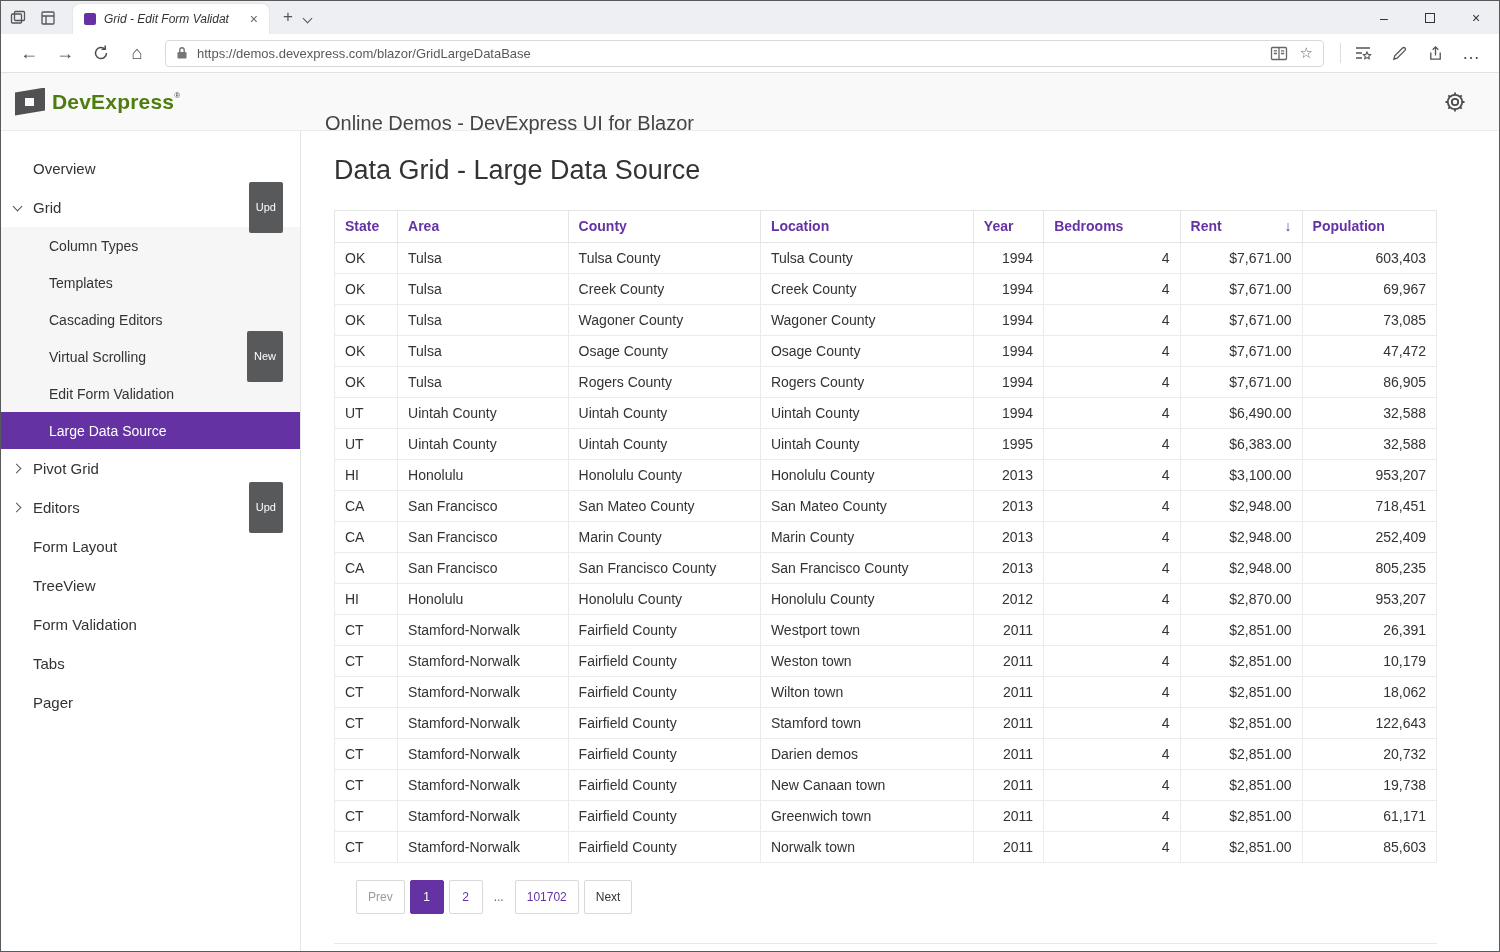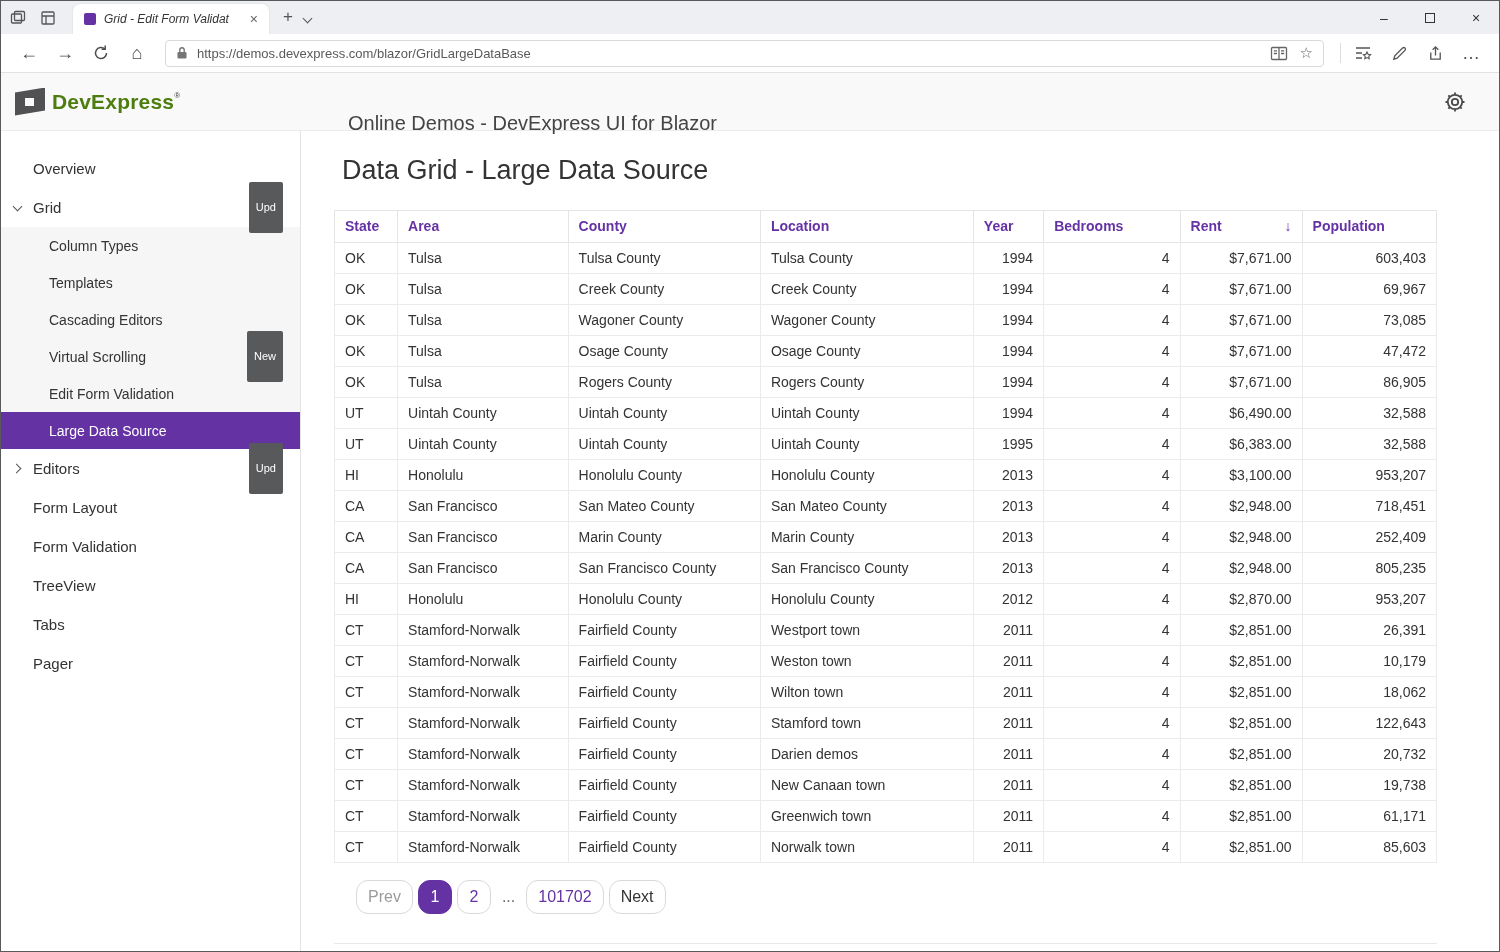--- a/index.html
+++ b/index.html
@@ -42,45 +42,45 @@
   .nav-divider { width: 1px; height: 20px; background: #ddd; margin: 0 4px; }
 
   
   .app-header { flex: 0 0 58px; height: 58px; background: #f9f9f9; border-bottom: 1px solid #ececec; display: flex; align-items: center; position: relative; }
   .brand { display: flex; align-items: flex-start; margin-left: 14px; }
   .logo-mark { width: 30px; height: 28px; position: relative; margin-right: 7px; margin-top: 2px; }
   .logo-mark::before { content: ''; position: absolute; inset: 0; background: #515153; clip-path: polygon(0 18%, 100% 0, 100% 82%, 0 100%); }
   .logo-mark::after { content: ''; position: absolute; left: 10px; top: 10px; width: 9px; height: 8px; background: #f9f9f9; }
   .brand-text { font-size: 21px; font-weight: bold; color: #4d7c0f; letter-spacing: 0.2px; line-height: 32px; }
   .brand sup { font-size: 8px; color: #3f3f3f; margin-top: 5px; }
-  .app-title { position: absolute; left: 347px; font-size: 20px; color: #444; margin-top: 44px; }
+  .app-title { position: absolute; left: 324px; font-size: 20px; color: #444; margin-top: 44px; }
   .gear-btn { position: absolute; right: 32px; top: 17px; }
 
   
   .body-area { flex: 1; display: flex; min-height: 0; }
   .sidebar { flex: 0 0 300px; width: 300px; border-right: 1px solid #e4e4e4; background: #fff; padding-top: 18px; overflow: hidden; }
   .nav-item { height: 39px; display: flex; align-items: center; padding-left: 32px; font-size: 15px; color: #333; }
   .nav-item.sub { height: 37px; padding-left: 48px; font-size: 14px; background: #f6f6f6; }
   .nav-item.selected { background: var(--accent); color: #fff; }
   .chev { width: 10px; height: 10px; display: inline-block; margin-right: 10px; position: relative; flex: 0 0 10px; }
   .chev::before { content: ''; position: absolute; width: 6px; height: 6px; border-right: 1.7px solid #555; border-bottom: 1.7px solid #555; }
   .chev.down::before { transform: rotate(45deg); top: 0; left: 1px; }
   .chev.right::before { transform: rotate(-45deg); top: 1px; left: 0; }
   .badge { margin-left: auto; margin-right: 17px; background: var(--badge-bg); color: #fff; font-size: 11px; line-height: 1; padding: 20px 7px; border-radius: 2px; }
 
   
   .content { flex: 1; position: relative; padding: 14px 0 0 33px; overflow: hidden; }
-  .page-title { font-size: 27px; color: #333; font-weight: 400; margin: 10px 8px 24px; }
+  .page-title { font-size: 27px; color: #333; font-weight: 400; margin: 10px 0 24px; }
   .grid-table { border-collapse: collapse; table-layout: fixed; width: 1103px; font-size: 14px; }
   .grid-table th { border: 1px solid #e5e5e5; color: var(--accent); text-align: left; font-weight: bold; padding: 7px 10px; line-height: 17px; background: #fff; }
   .grid-table td { border: 1px solid #ebebeb; color: #333; padding: 6px 10px; line-height: 18px; white-space: nowrap; overflow: hidden; }
   td.num { text-align: right; }
   .sort-arrow { float: right; font-size: 14px; font-weight: normal; }
   .pager { display: flex; gap: 5px; margin: 17px 0 0 22px; align-items: center; }
-  .pg { min-width: 34px; height: 34px; border: 1px solid #d9d9d9; border-radius: 12px; display: flex; align-items: center; justify-content: center; font-size: 16px; padding: 0 11px; color: #333; background: #fff; text-align: right; }
+  .pg { min-width: 34px; height: 34px; border: 1px solid #d9d9d9; border-radius: 2px; display: flex; align-items: center; justify-content: center; font-size: 12px; padding: 0 11px; color: #333; background: #fff; text-align: right; }
   .pg.disabled { color: #9b9b9b; }
   .pg.current { background: var(--accent); border-color: var(--accent); color: #fff; }
   .pg.page { color: var(--accent); }
   .pg.ellipsis { border: none; color: #666; padding: 0 6px; min-width: 20px; }
   .content::after { content: ''; position: absolute; left: 33px; width: 1103px; bottom: 7px; border-bottom: 1px solid #e8e8e8; }
 
   svg { display: block; }
 </style>
 </head>
 <body>
@@ -203,31 +203,35 @@
           <span class="badge">New</span>
         </div>
         <div class="nav-item sub">
           <span class="nav-label">Edit Form Validation</span>
         </div>
         <div class="nav-item sub selected">
           <span class="nav-label">Large Data Source</span>
         </div>
         <div class="nav-item" style="padding-left: 12px;">
           <span class="chev right"></span>
+          <span class="nav-label">Pivot Grid</span>
+        </div>
+        <div class="nav-item" style="padding-left: 12px;">
+          <span class="chev right"></span>
           <span class="nav-label">Editors</span>
           <span class="badge">Upd</span>
         </div>
         <div class="nav-item">
           <span class="nav-label">Form Layout</span>
         </div>
         <div class="nav-item">
+          <span class="nav-label">TreeView</span>
+        </div>
+        <div class="nav-item">
           <span class="nav-label">Form Validation</span>
-        </div>
-        <div class="nav-item">
-          <span class="nav-label">TreeView</span>
         </div>
         <div class="nav-item">
           <span class="nav-label">Tabs</span>
         </div>
         <div class="nav-item">
           <span class="nav-label">Pager</span>
         </div>
       </div>
 
     <div class="content">

